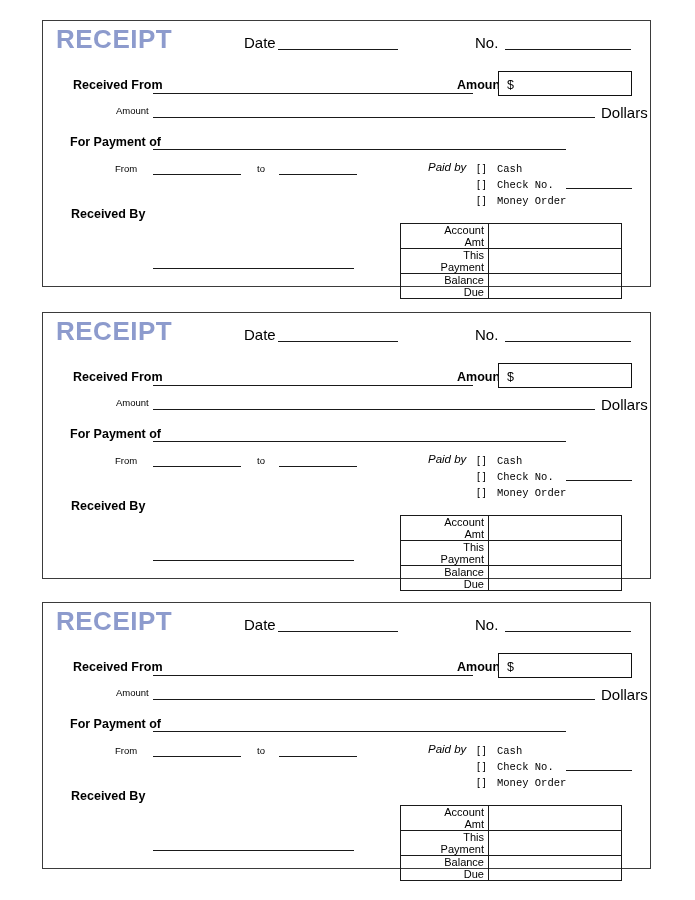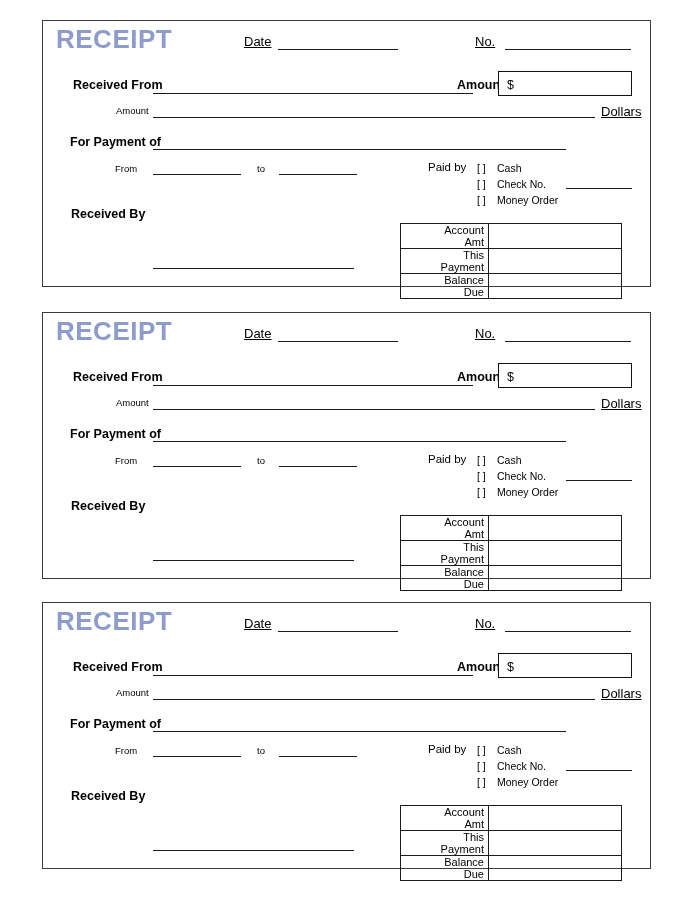--- a/index.html
+++ b/index.html
@@ -58,23 +58,22 @@
     letter-spacing: 0.5px;
     left: 13px;
     top: 5px;
   }
 
   .lbl-bold {
     font-size: 12.5px;
     font-weight: bold;
   }
   .lbl-reg {
-    font-size: 13px;
+    font-size: 15px;
     font-weight: normal;
-    text-decoration: underline;
   }
   .lbl-small {
     font-size: 9.5px;
     font-weight: normal;
   }
   .lbl-small-bold {
     font-size: 9.5px;
     font-weight: normal;
   }
 
@@ -99,33 +98,35 @@
     position: absolute;
     left: 8px;
     top: 6px;
     font-size: 12.5px;
   }
 
   
   .paidby-label {
     position: absolute;
     font-size: 11.5px;
+    font-style: italic;
   }
   .pb-row {
     position: absolute;
     font-size: 10.5px;
     white-space: nowrap;
   }
   .pb-box {
     display: inline-block;
     width: 14px;
   }
   .pb-text {
     display: inline-block;
     margin-left: 6px;
+    font-family: Liberation Mono, monospace;
   }
 
   
   .totals {
     position: absolute;
     border-collapse: collapse;
     table-layout: fixed;
   }
   .totals td {
     border: 1.3px solid #1a1a1a;

